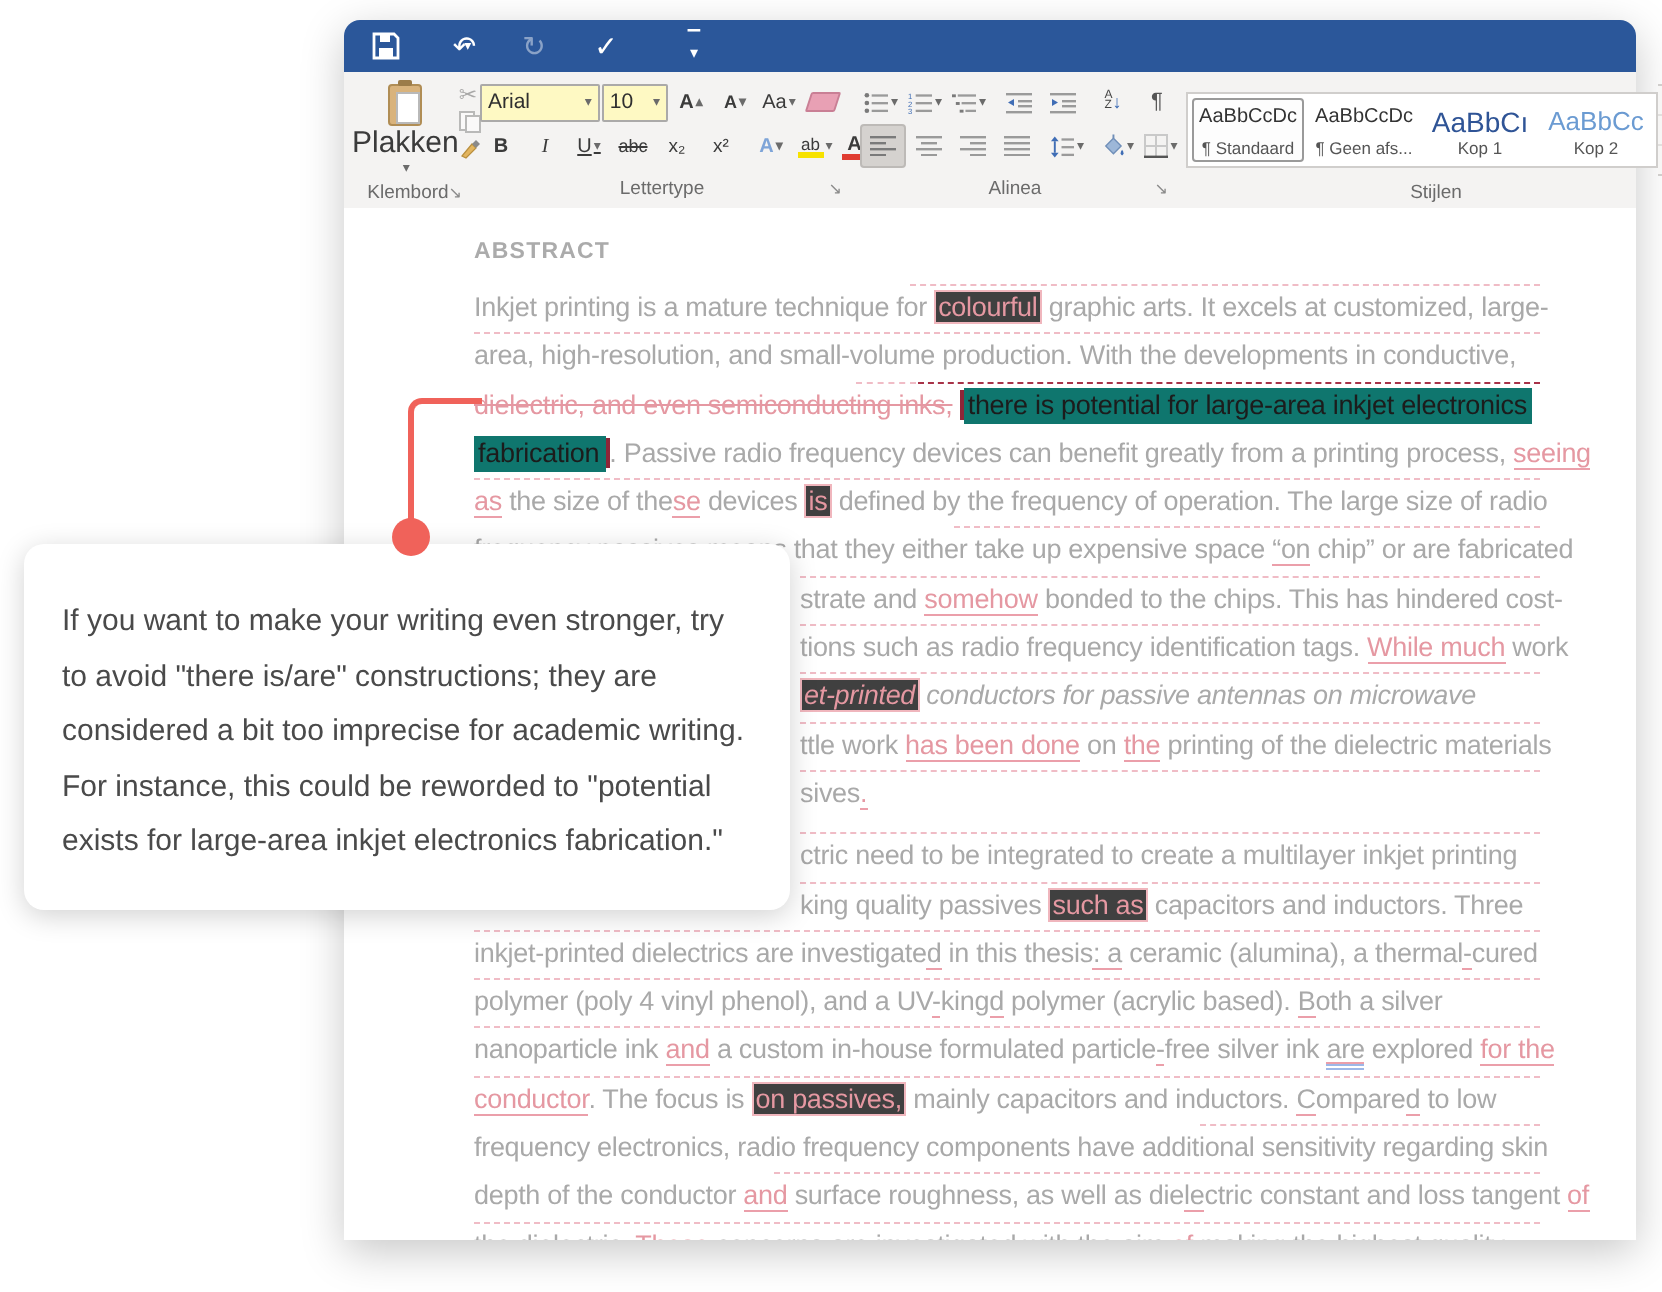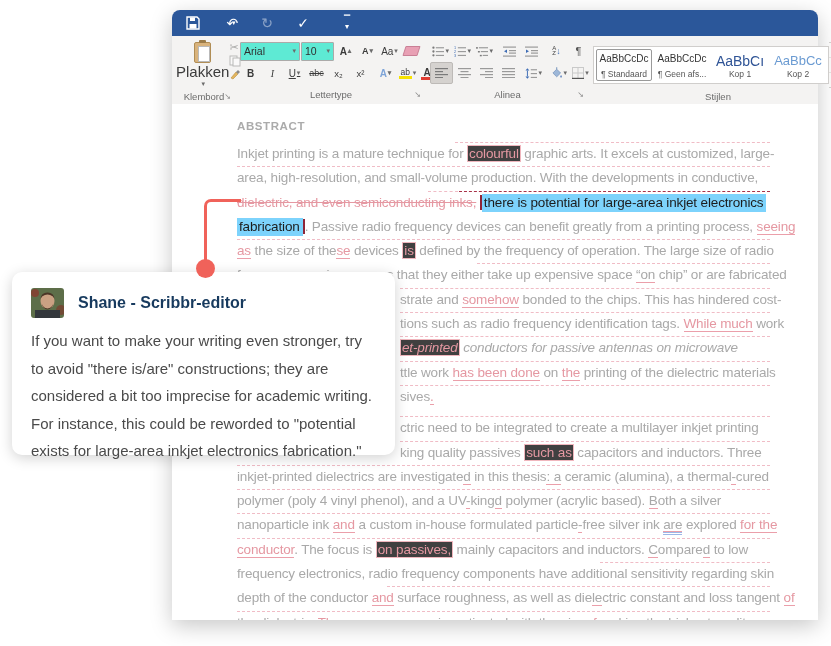--- a/index.html
+++ b/index.html
@@ -22,21 +22,21 @@
   .rgroup{position:relative;display:flex;flex-direction:column;padding:3px 2px 0 4px;}
   .rdiv{width:1px;background:#dcdad8;margin:3px 1px;}
   .rctrl{flex:1;display:flex;}
   .glabel{height:15px;display:flex;align-items:center;justify-content:center;color:#6b6b6b;font-size:9.5px;position:relative;}
   .launcher{position:absolute;right:1px;bottom:3px;font-size:8px;color:#8a8a8a;}
   .rowpair{display:flex;flex-direction:column;justify-content:space-between;padding:1px 0 3px 0;}
   .rrow{display:flex;align-items:center;height:22px;gap:1px;}
   .btn{min-width:17px;height:20px;display:flex;align-items:center;justify-content:center;border-radius:2px;padding:0 2px;}
   .btn.sel{background:#d5d2cf;border:1px solid #bdbab7;}
   .mini{font-size:7px;color:#6b6b6b;margin-left:1px;}
-  .combo{background:#5eead4;border:1px solid #abaaa9;height:17px;display:flex;align-items:center;
+  .combo{background:#fef9c3;border:1px solid #abaaa9;height:17px;display:flex;align-items:center;
          padding:0 3px;font-size:10.5px;color:#2f2f2f;border-radius:1px;}
   .combo .mini{margin-left:auto;padding-left:4px;}
   .bld{font-weight:bold;}
   .ita{font-style:italic;font-family:"Liberation Serif",serif;}
   .und{text-decoration:underline;}
   .stk{text-decoration:line-through;}
   .icg{color:#6b6b6b;}
   .clip{width:15px;height:19px;background:#d9b37c;border:1px solid #b08d55;border-radius:2px;position:relative;margin-top:3px;}
   .clip .pg{position:absolute;left:3px;top:3px;width:10px;height:14px;background:#fff;border:1px solid #b9b9b9;}
   .clip .tp{position:absolute;left:4px;top:-3px;width:7px;height:3px;background:#9c7c49;border-radius:1px;}
@@ -59,21 +59,21 @@
   .doc-line{position:relative;height:24.3px;font-size:13.5px;letter-spacing:-.15px;color:#a9a9a9;white-space:nowrap;padding-top:4px;box-sizing:border-box;}
   .doc-line.gap{margin-top:7px;}
   .dash{position:absolute;top:0px;height:0;border-top:1.5px dashed #f0bcc6;}
   .dash.dark{border-top:1.5px dashed #a83248;}
   .seg-n{color:#a9a9a9;}
   .seg-u{color:#a9a9a9;border-bottom:1.5px solid #eb9faa;}
   .seg-u2{color:#a9a9a9;border-bottom:3px double #9db7e8;box-shadow:inset 0 -1px 0 #eb9faa;}
   .seg-i{color:#e598a2;border-bottom:1.5px solid #eb9faa;}
   .seg-b{color:#e598a2;background:#404040;border:1px solid #f0b6bd;padding:0 1px;}
   .seg-d{color:#e598a2;text-decoration:line-through;}
-  .seg-h{color:#1c1c1c;background:#7dd3fc;padding:1px 3px 2px 2px;}
+  .seg-h{color:#1c1c1c;background:#0f766e;padding:1px 3px 2px 2px;}
   .hbar{display:inline-block;width:2px;height:15px;background:#8e2638;vertical-align:-3px;}
 
   
   .connector{position:absolute;left:204px;top:199px;width:34px;height:62px;
              border-left:3px solid #f0625a;border-top:3px solid #f0625a;border-top-left-radius:7px;}
   .cdot{position:absolute;left:196px;top:259px;width:19px;height:19px;border-radius:50%;background:#f0625a;z-index:6;}
   .comment{position:absolute;left:12px;top:272px;width:383px;height:183px;background:#fff;border-radius:10px;
            box-shadow:0 3px 14px rgba(0,0,0,.18);z-index:5;box-sizing:border-box;padding:16px 18px 0 19px;}
   .chead{display:flex;align-items:center;gap:14px;}
   .cavatar{width:33px;height:30px;border-radius:3px;overflow:hidden;flex:0 0 auto;}
@@ -392,28 +392,14 @@
         <div class="doc-line"><i class="dash" style="left: 150px; width: 383px;"></i><span class="seg-n">depth of the conductor </span><span class="seg-i">and</span><span class="seg-n"> surface roughness, as well as die</span><span class="seg-u">le</span><span class="seg-n">ctric constant and loss tangent </span><span class="seg-i">of</span></div>
         <div class="doc-line"><i class="dash" style="left: 0px; width: 533px;"></i><span class="seg-n">the dielectric. </span><span class="seg-i">These</span><span class="seg-n"> concerns are investigated with the aim </span><span class="seg-i">of</span><span class="seg-n"> making the highest quality</span></div>
       </div>
   </div>
 </div>
 
 <div class="connector"></div>
 <div class="cdot"></div>
 
 <div class="comment">
-  <div class="chead">
-    <div class="cavatar">
-      <svg width="33" height="30" viewBox="0 0 33 30">
-          <rect width="33" height="30" fill="#5d6e49"></rect>
-          <circle cx="4" cy="5" r="4" fill="#8a3b2e" opacity=".8"></circle>
-          <circle cx="30" cy="22" r="5" fill="#7c3b2e" opacity=".7"></circle>
-          <rect x="4" y="22" width="25" height="8" fill="#33373c"></rect>
-          <ellipse cx="16.5" cy="13" rx="7" ry="8" fill="#caa183"></ellipse>
-          <path d="M9.5 11 Q10 4.5 16.5 4.5 Q23 4.5 23.5 11 L22 8.5 Q19 6.5 16.5 6.5 Q14 6.5 11 8.5 Z" fill="#4a3526"></path>
-          <path d="M10.5 15 Q12 21.5 16.5 21.5 Q21 21.5 22.5 15 Q21 20 16.5 20.5 Q12 20 10.5 15 Z" fill="#4a3526"></path>
-        </svg>
-    </div>
-    <div class="cauthor">Shane - Scribbr-editor</div>
-  </div>
   <div class="cbody">If you want to make your writing even stronger, try to avoid "there is/are" constructions; they are considered a bit too imprecise for academic writing. For instance, this could be reworded to "potential exists for large-area inkjet electronics fabrication."</div>
 </div>
 
 </body></html>

